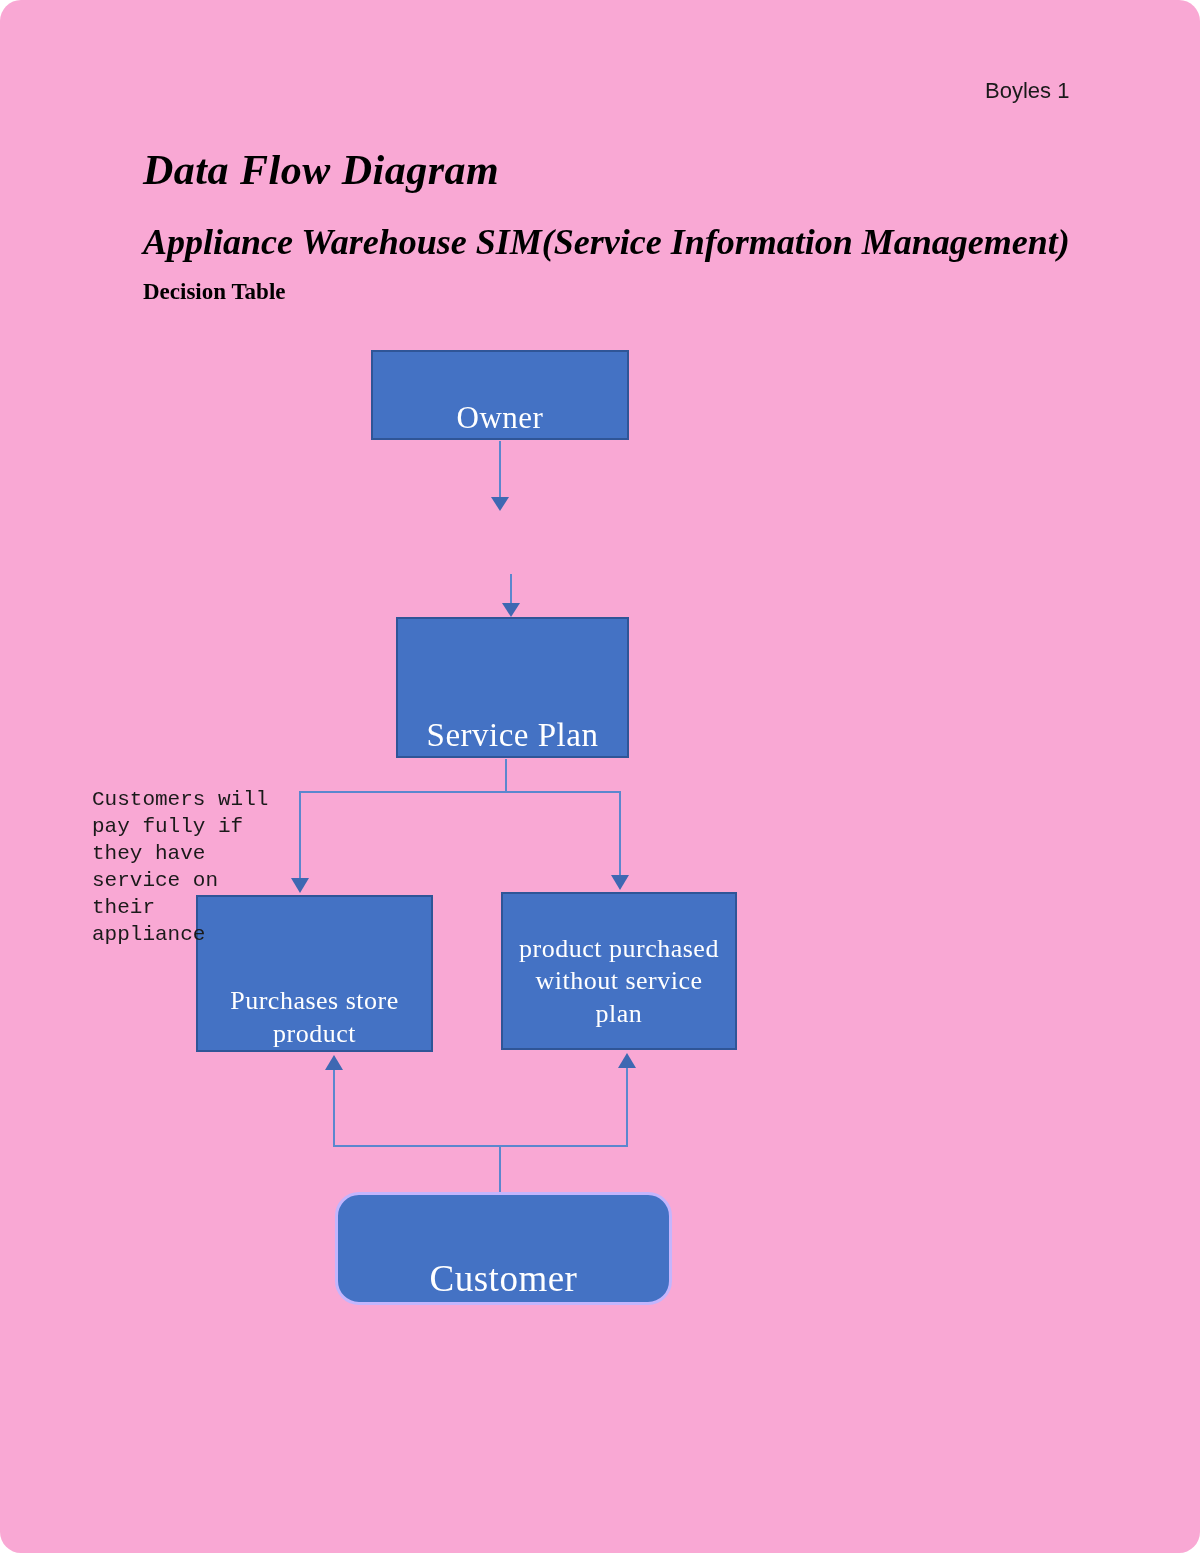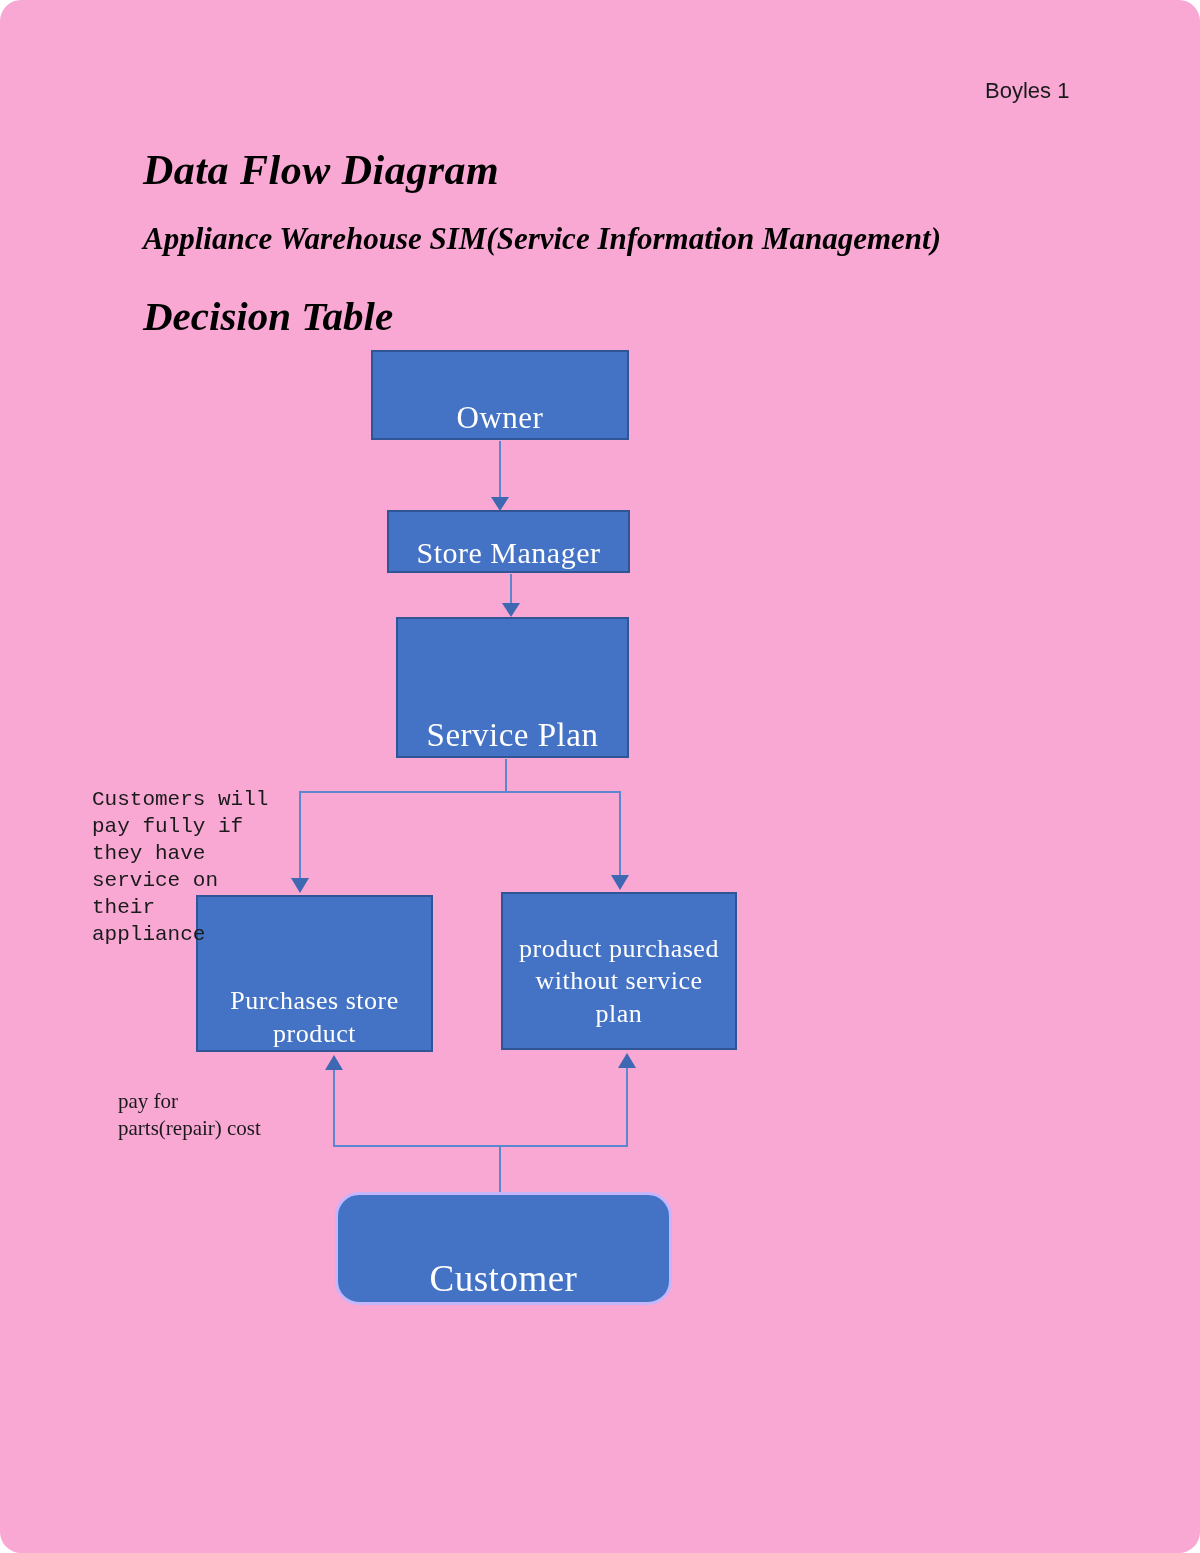--- a/index.html
+++ b/index.html
@@ -35,32 +35,31 @@
     font-size:42px;
     font-weight:bold;
     font-style:italic;
     color:#000000;
     letter-spacing:0.5px;
   }
   .doc-subtitle{
     position:absolute;
     left:143px;
     top:221px;
-    font-size:31px;
+    font-size:36px;
     font-weight:bold;
     font-style:italic;
     color:#000000;
   }
   .doc-subtitle2{
     position:absolute;
     left:143px;
-    top:292px;
-    font-size:41px;
+    top:279px;
+    font-size:23px;
     font-weight:bold;
-    font-style:italic;
     color:#000000;
   }
   .connectors{
     position:absolute;
     top:0;left:0;
     width:1200px;height:1553px;
     pointer-events:none;
   }
   .conn{
     stroke:var(--connector);
@@ -154,36 +153,32 @@
       <polygon class="arrowhead" points="325,1070 343,1070 334,1055"></polygon>
       <line class="conn" x1="627" y1="1147" x2="627" y2="1066"></line>
       <polygon class="arrowhead" points="618,1068 636,1068 627,1053"></polygon>
     </g>
   </svg>
 
   <div class="node node-owner">
     <span>Owner</span>
   </div>
 
-  <div class="node node-store-manager">
-    <span>Store Manager</span>
-  </div>
 
   <div class="node node-service-plan">
     <span>Service Plan</span>
   </div>
 
   <div class="node node-purchases">
     <span>Purchases store product</span>
   </div>
 
   <div class="node node-no-plan">
     <span>product purchased without service plan</span>
   </div>
 
   <div class="node node-customer">
     <span>Customer</span>
   </div>
 
   <div class="note note-left">Customers will pay fully if they have service on their appliance</div>
-  <div class="note note-pay">pay for parts(repair) cost</div>
 
 </div>
 
 </body></html>

